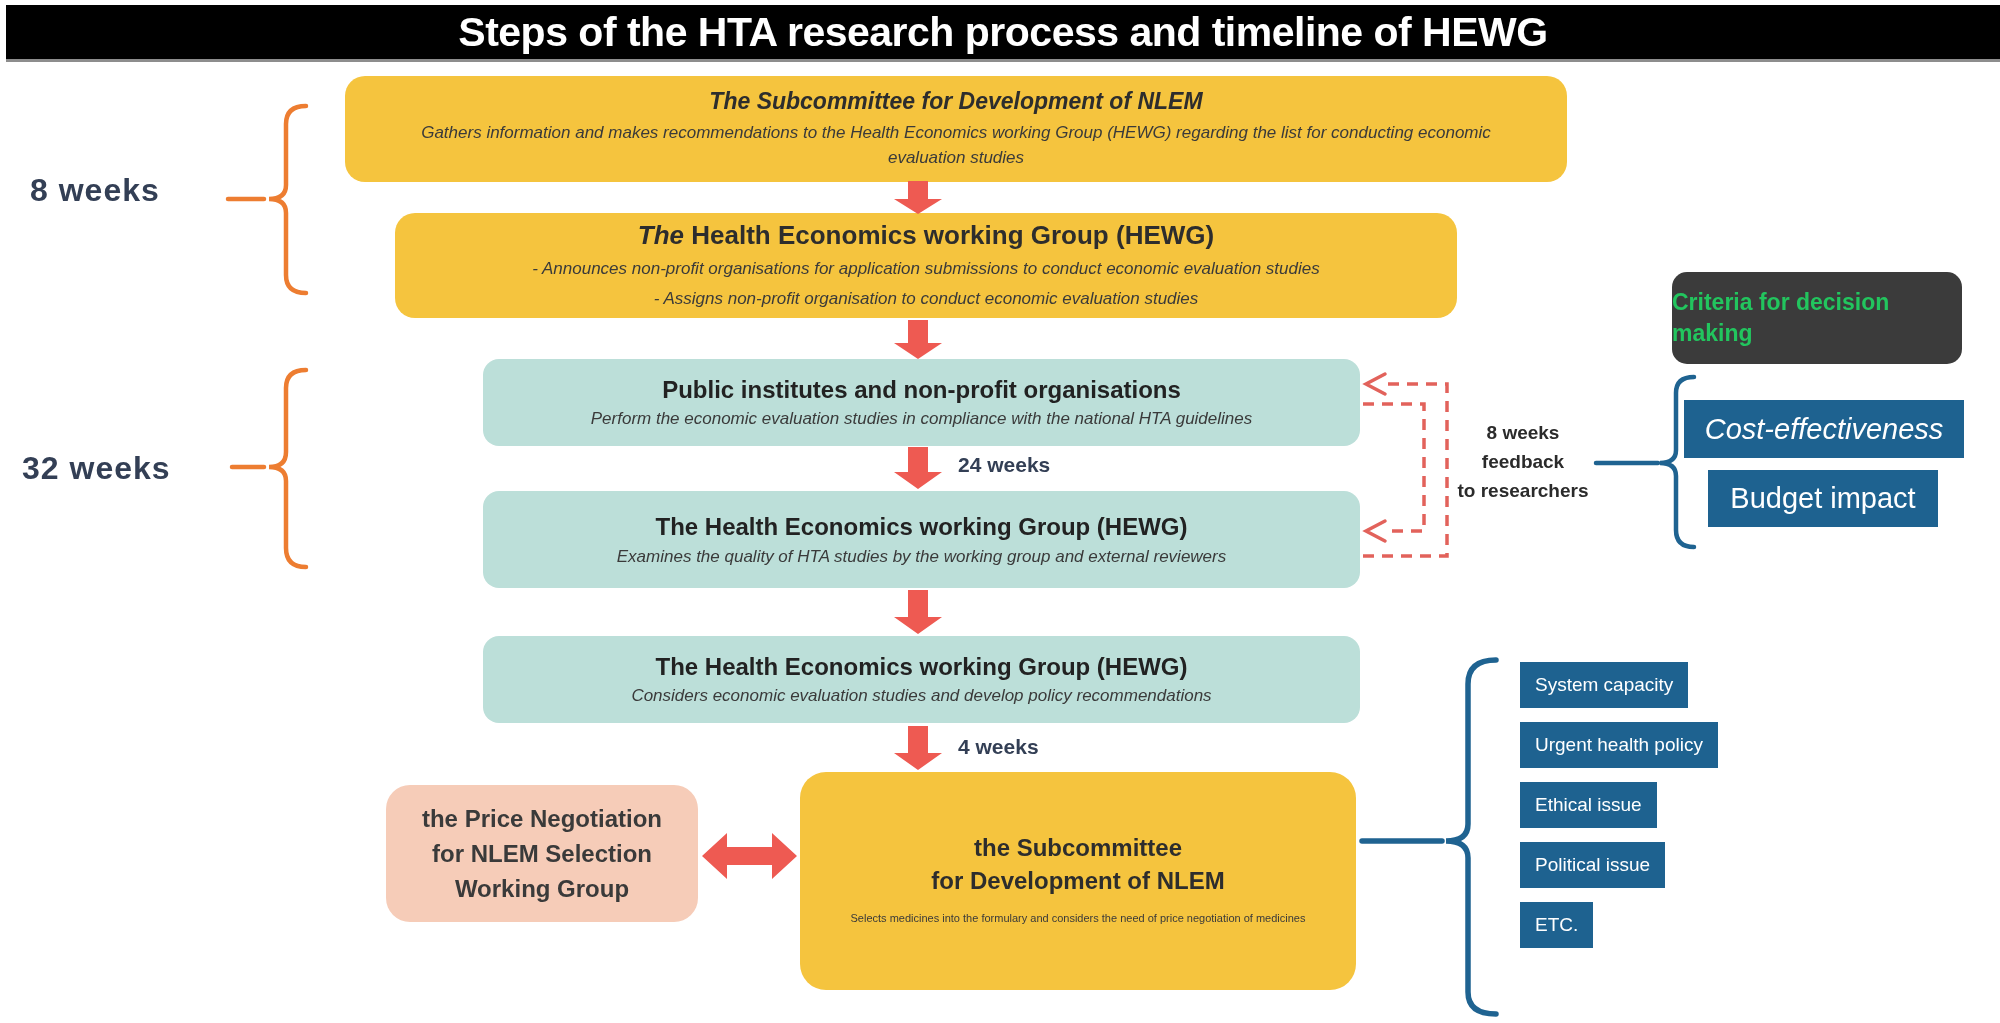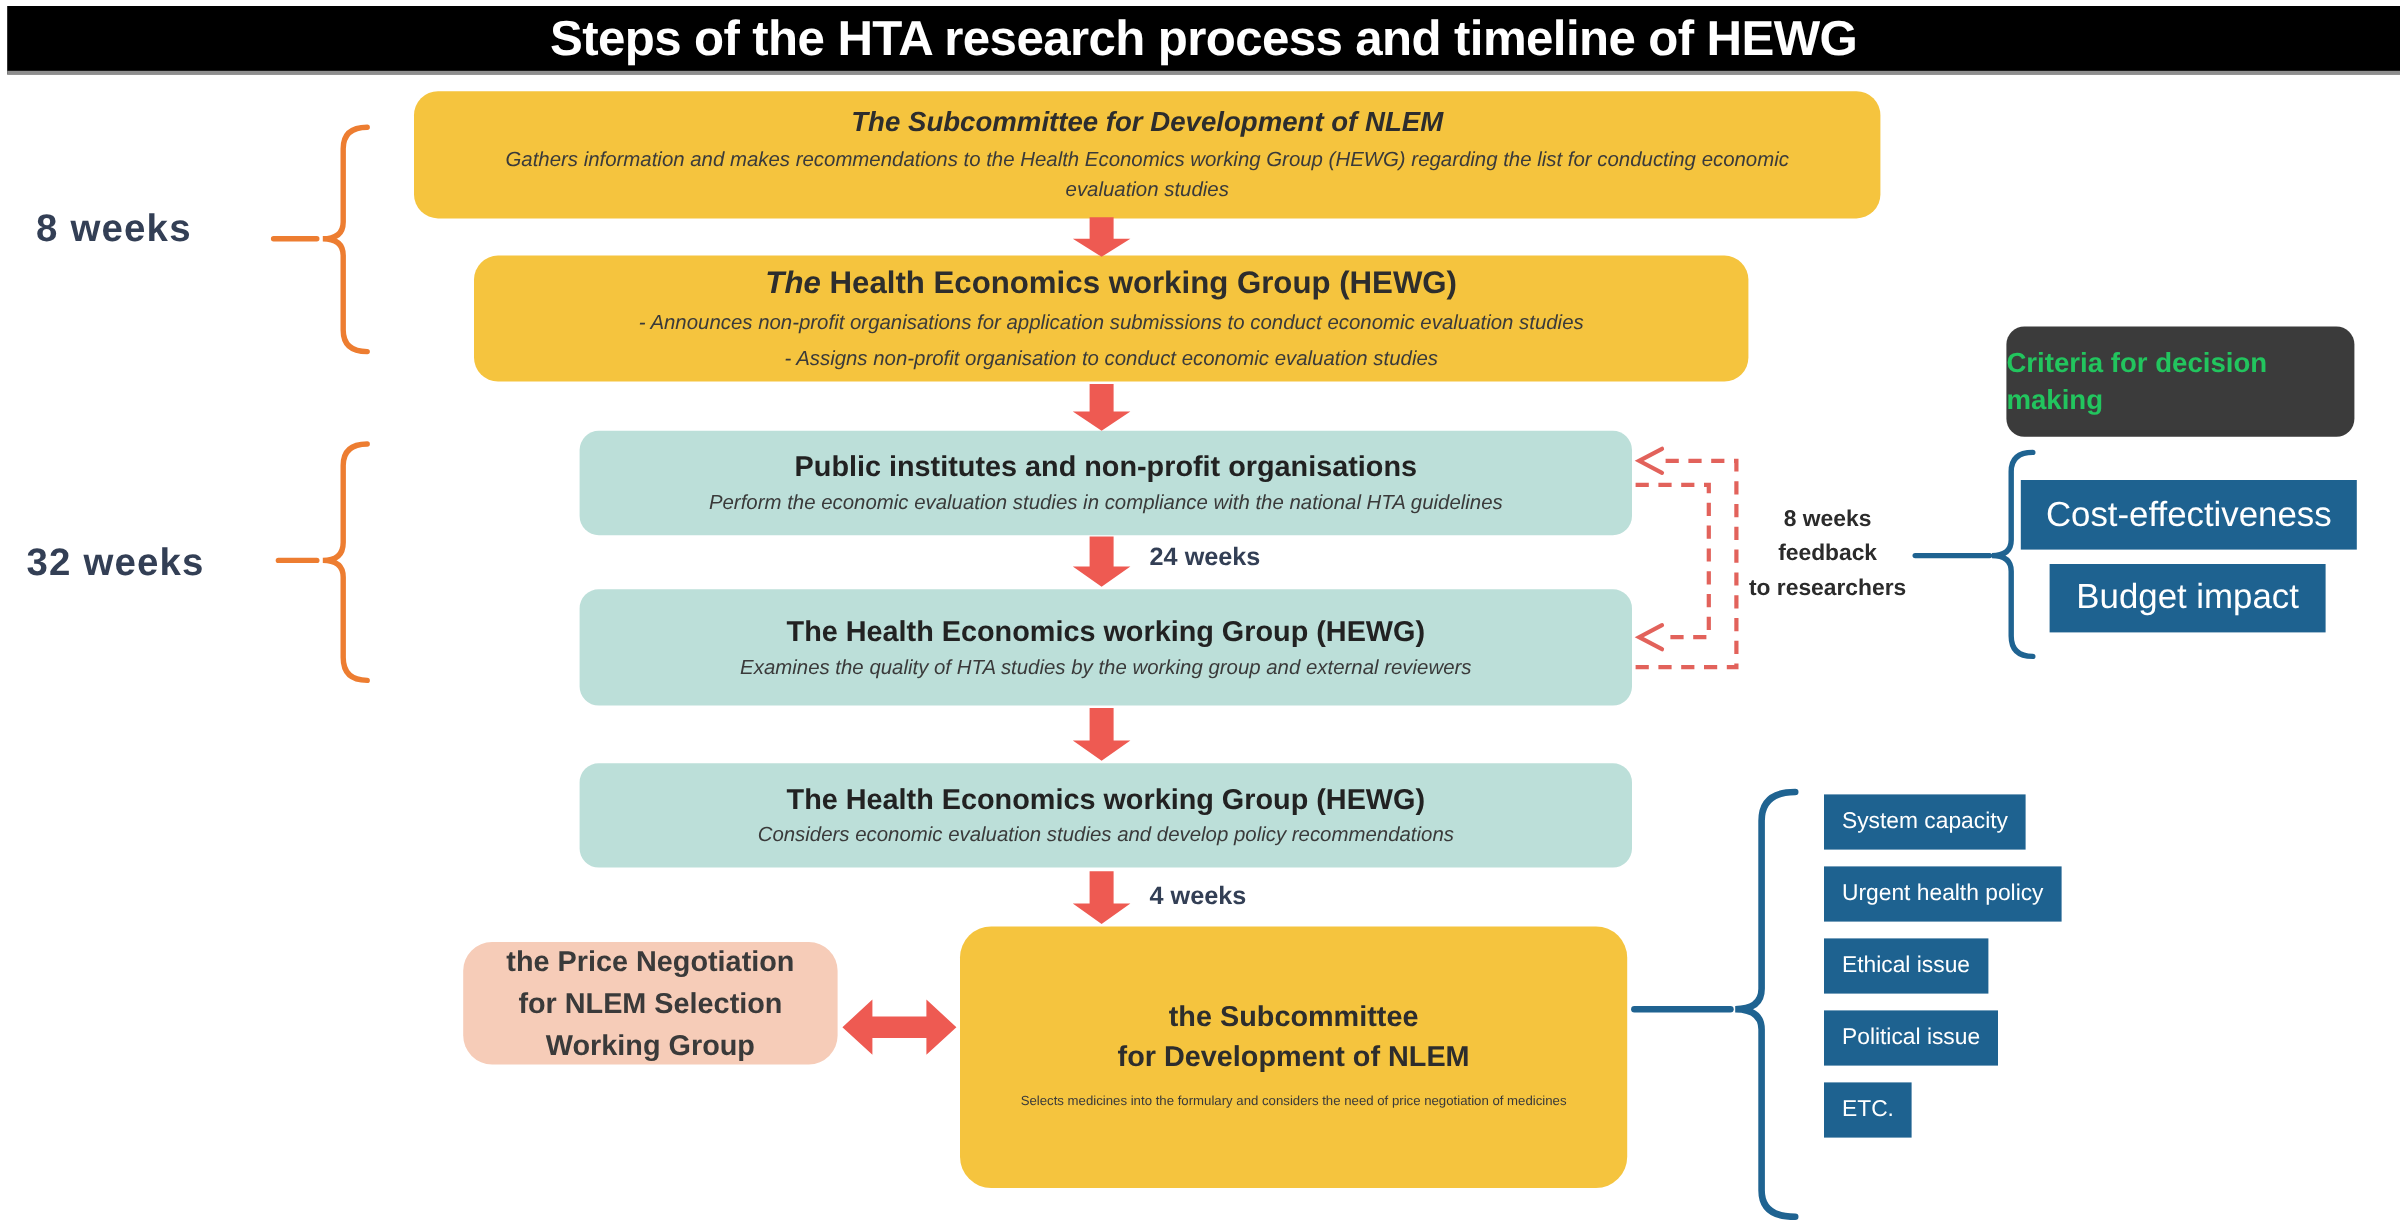--- a/index.html
+++ b/index.html
@@ -39,37 +39,37 @@
   .box3{left:483px;top:359px;width:877px;height:87px;gap:5px;}
   .box4{left:483px;top:491px;width:877px;height:97px;gap:6px;}
   .box5{left:483px;top:636px;width:877px;height:87px;gap:5px;}
   .teal .title{font-size:24px;color:#222;}
   .teal .body-text{font-size:17px;}
 
   .box6{left:800px;top:772px;width:556px;height:218px;border-radius:26px;padding:0 42px;}
   .box6 .title{font-size:24px;line-height:33px;}
   .box6 .plain-body{font-size:11px;line-height:26px;color:#3a3a3a;margin-top:8px;}
 
-  .pink-box{left:386px;top:785px;width:312px;height:102px;}
+  .pink-box{left:386px;top:785px;width:312px;height:137px;}
   .pink-box .line{font-size:24px;font-weight:bold;color:#3a3a3a;line-height:35px;}
 
   .week-label{position:absolute;font-weight:bold;color:var(--week-label-text);}
   .lbl-8w{left:30px;top:172px;font-size:32px;letter-spacing:1px;}
   .lbl-32w{left:22px;top:450px;font-size:32px;letter-spacing:1px;}
   .lbl-24w{left:958px;top:453px;font-size:21px;}
   .lbl-4w{left:958px;top:735px;font-size:21px;}
 
   .feedback-note{position:absolute;left:1448px;top:418px;width:150px;text-align:center;
     font-size:19px;font-weight:bold;color:#2b2b2b;line-height:29px;}
 
   .criteria-header{position:absolute;left:1672px;top:272px;width:290px;height:92px;
     background:var(--dark-box);border-radius:15px;color:#22c55e;display:flex;flex-direction:column;
     justify-content:center;font-weight:bold;font-size:23px;line-height:31px;}
   .blue-chip{background:var(--blue-box);color:#fff;display:flex;align-items:center;justify-content:center;}
-  .chip-cost{position:absolute;left:1684px;top:400px;width:280px;height:58px;font-size:29px;}
+  .chip-cost{position:absolute;left:1684px;top:400px;width:280px;height:58px;font-size:29px;font-style:italic;}
   .chip-budget{position:absolute;left:1708px;top:470px;width:230px;height:57px;font-size:29px;}
 
   .criteria-list{position:absolute;left:1520px;top:662px;display:flex;flex-direction:column;
     align-items:flex-start;gap:14px;}
   .criteria-item{height:46px;line-height:46px;padding:0 15px;background:var(--blue-box);
     color:#fff;font-size:19px;white-space:nowrap;}
 
   svg.overlay{position:absolute;left:0;top:0;z-index:6;pointer-events:none;}
   .red-fill{fill:var(--red-arrow);}
   .orange-stroke{stroke:var(--orange-brace);stroke-width:4.5;fill:none;stroke-linecap:round;}

